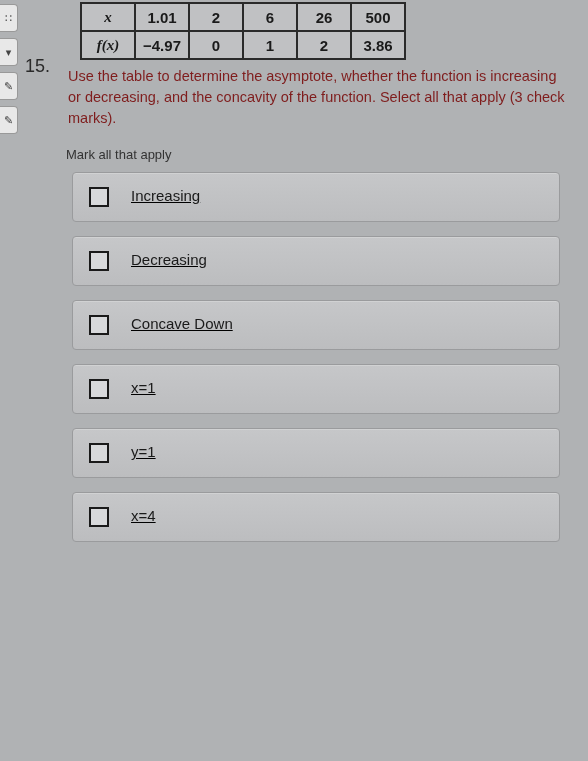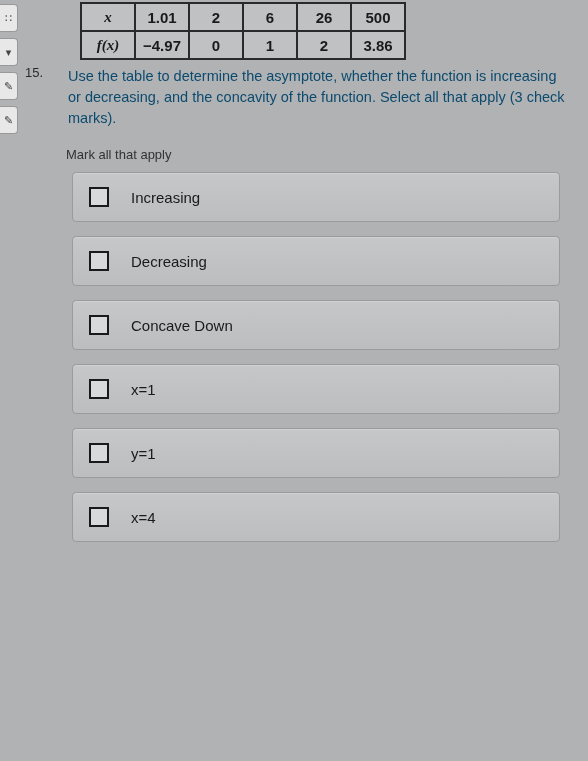--- a/index.html
+++ b/index.html
@@ -35,22 +35,22 @@
     }
     .edge-tab:first-child { margin-top: 4px; }
     .content {
       margin-left: 20px;
       padding: 0 18px 0 18px;
       background: #b0b2b4;
     }
     .qnum {
       position: absolute;
       left: 25px;
-      top: 65px;
-      font-size: 13px;
+      top: 56px;
+      font-size: 18px;
       color: #2a2a2a;
     }
     table.data {
       border-collapse: collapse;
       margin: 2px 0 6px 42px;
       background: #c0c1c3;
     }
     table.data td {
       border: 2px solid #2a2a2a;
       min-width: 54px;
@@ -62,42 +62,42 @@
       padding: 2px 6px;
     }
     table.data td.hdr {
       font-style: italic;
       font-family: 'Times New Roman', serif;
       font-weight: bold;
     }
     .prompt {
       margin: 6px 0 0 30px;
       font-size: 14.5px;
-      color: #0c4a6e;
+      color: #7f1d1d;
       line-height: 1.45;
       max-width: 510px;
     }
     .subhead {
       margin: 18px 0 10px 28px;
       font-size: 13px;
       color: #333;
     }
     .options {
       margin-left: 34px;
       margin-right: 10px;
     }
     .option {
       background: linear-gradient(#c6c7c9, #bcbdbf);
       border: 1px solid #9a9b9d;
       border-radius: 4px;
       padding: 14px 12px 14px 16px;
       margin-bottom: 14px;
       display: flex;
-      align-items: center;
       box-shadow: inset 0 1px 0 rgba(255,255,255,0.2);
+      text-decoration: underline;
     }
     .chk {
       width: 20px;
       height: 20px;
       border: 2.5px solid #1a1a1a;
       background: #d8d9db;
       margin-right: 22px;
       flex-shrink: 0;
     }
     .opt-label {

